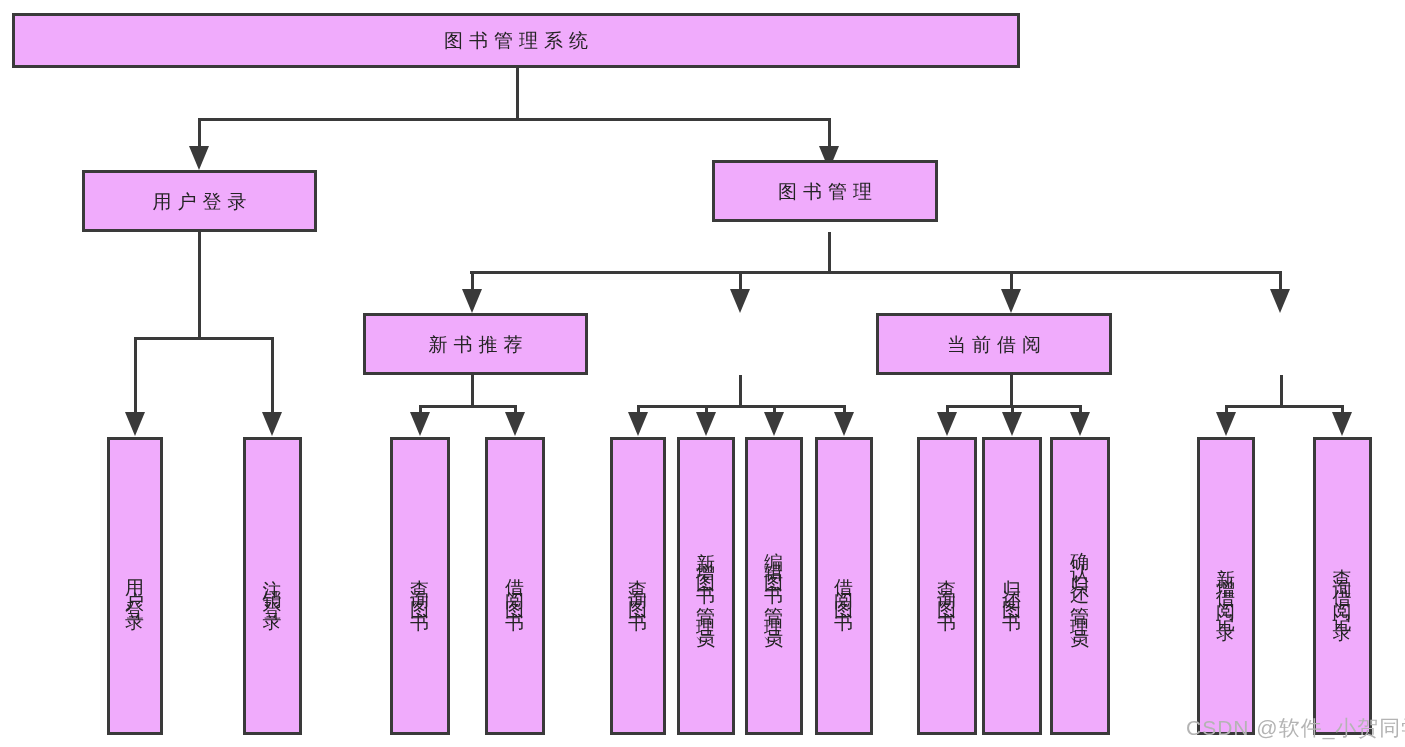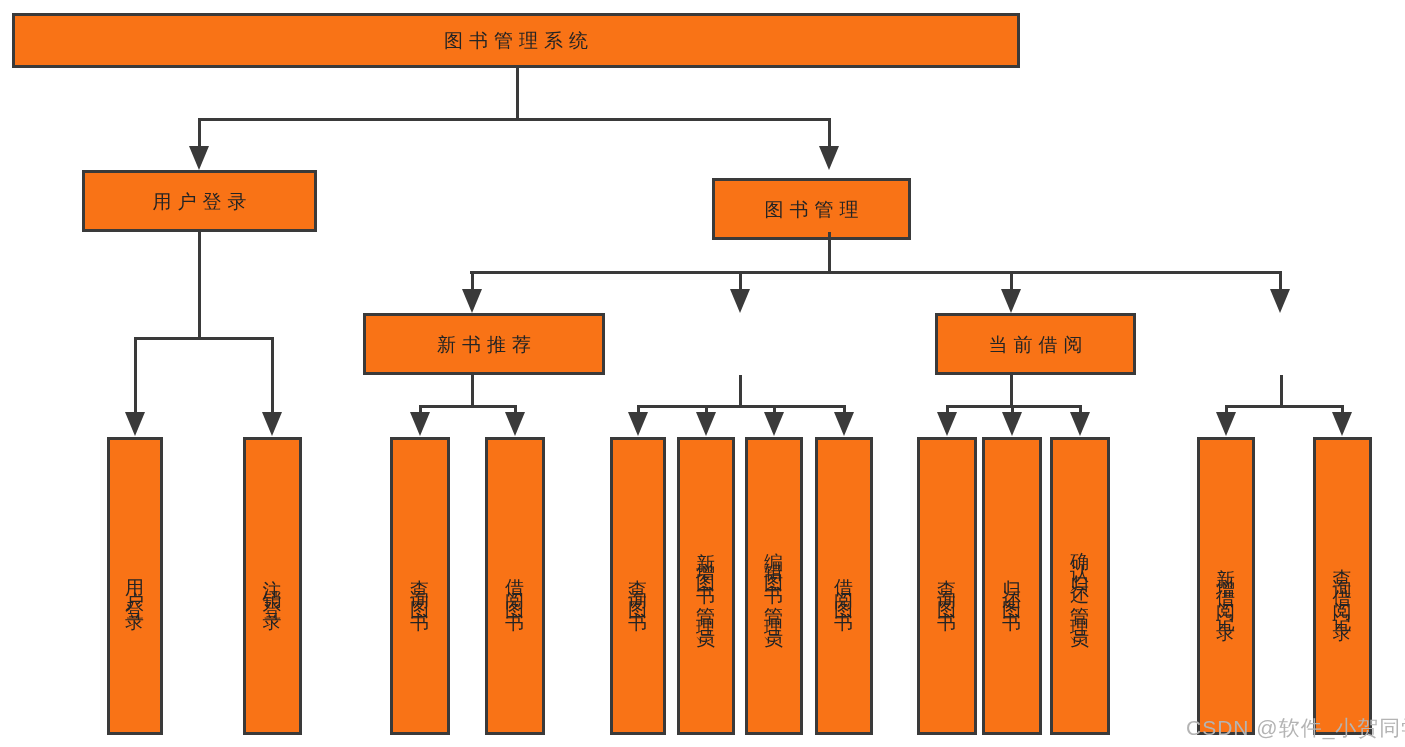--- a/index.html
+++ b/index.html
@@ -12,21 +12,21 @@
     position: relative;
     width: 1405px;
     height: 747px;
     background: #ffffff;
     overflow: hidden;
   }
   .box {
     position: absolute;
     box-sizing: border-box;
     border: 3px solid #3a3a3a;
-    background: #f97316;
+    background: #f0abfc;
     display: flex;
     align-items: center;
     justify-content: center;
     color: #242424;
   }
   .hlabel {
     font-size: 19px;
     letter-spacing: 6px;
     text-indent: 6px;
     white-space: nowrap;
@@ -75,21 +75,21 @@
   <div class="line" style="left:516px;top:68px;width:3px;height:53px"></div>
   <div class="line" style="left:198px;top:118px;width:633px;height:3px"></div>
   <div class="line" style="left:198px;top:118px;width:3px;height:32px"></div>
   <div class="arrow" style="left:189px;top:146px"></div>
   <div class="line" style="left:828px;top:118px;width:3px;height:32px"></div>
   <div class="arrow" style="left:819px;top:146px"></div>
 
   <div class="box" style="left:82px;top:170px;width:235px;height:62px">
     <span class="hlabel">用户登录</span>
   </div>
-  <div class="box" style="left:712px;top:178px;width:199px;height:62px">
+  <div class="box" style="left:712px;top:160px;width:226px;height:62px">
     <span class="hlabel">图书管理</span>
   </div>
 
   <div class="line" style="left:198px;top:232px;width:3px;height:108px"></div>
   <div class="line" style="left:134px;top:337px;width:140px;height:3px"></div>
   <div class="line" style="left:134px;top:337px;width:3px;height:77px"></div>
   <div class="arrow" style="left:125px;top:412px"></div>
   <div class="line" style="left:271px;top:337px;width:3px;height:77px"></div>
   <div class="arrow" style="left:262px;top:412px"></div>
 
@@ -97,24 +97,24 @@
   <div class="line" style="left:470px;top:271px;width:812px;height:3px"></div>
   <div class="line" style="left:471px;top:271px;width:3px;height:20px"></div>
   <div class="arrow" style="left:462px;top:289px"></div>
   <div class="line" style="left:739px;top:271px;width:3px;height:20px"></div>
   <div class="arrow" style="left:730px;top:289px"></div>
   <div class="line" style="left:1010px;top:271px;width:3px;height:20px"></div>
   <div class="arrow" style="left:1001px;top:289px"></div>
   <div class="line" style="left:1279px;top:271px;width:3px;height:20px"></div>
   <div class="arrow" style="left:1270px;top:289px"></div>
 
-  <div class="box" style="left:363px;top:313px;width:242px;height:62px">
+  <div class="box" style="left:363px;top:313px;width:225px;height:62px">
     <span class="hlabel">新书推荐</span>
   </div>
-  <div class="box" style="left:935px;top:313px;width:201px;height:62px">
+  <div class="box" style="left:876px;top:313px;width:236px;height:62px">
     <span class="hlabel">当前借阅</span>
   </div>
 
   <div class="line" style="left:471px;top:375px;width:3px;height:33px"></div>
   <div class="line" style="left:419px;top:405px;width:98px;height:3px"></div>
   <div class="line" style="left:419px;top:405px;width:3px;height:10px"></div>
   <div class="arrow" style="left:410px;top:412px"></div>
   <div class="line" style="left:514px;top:405px;width:3px;height:10px"></div>
   <div class="arrow" style="left:505px;top:412px"></div>
 

